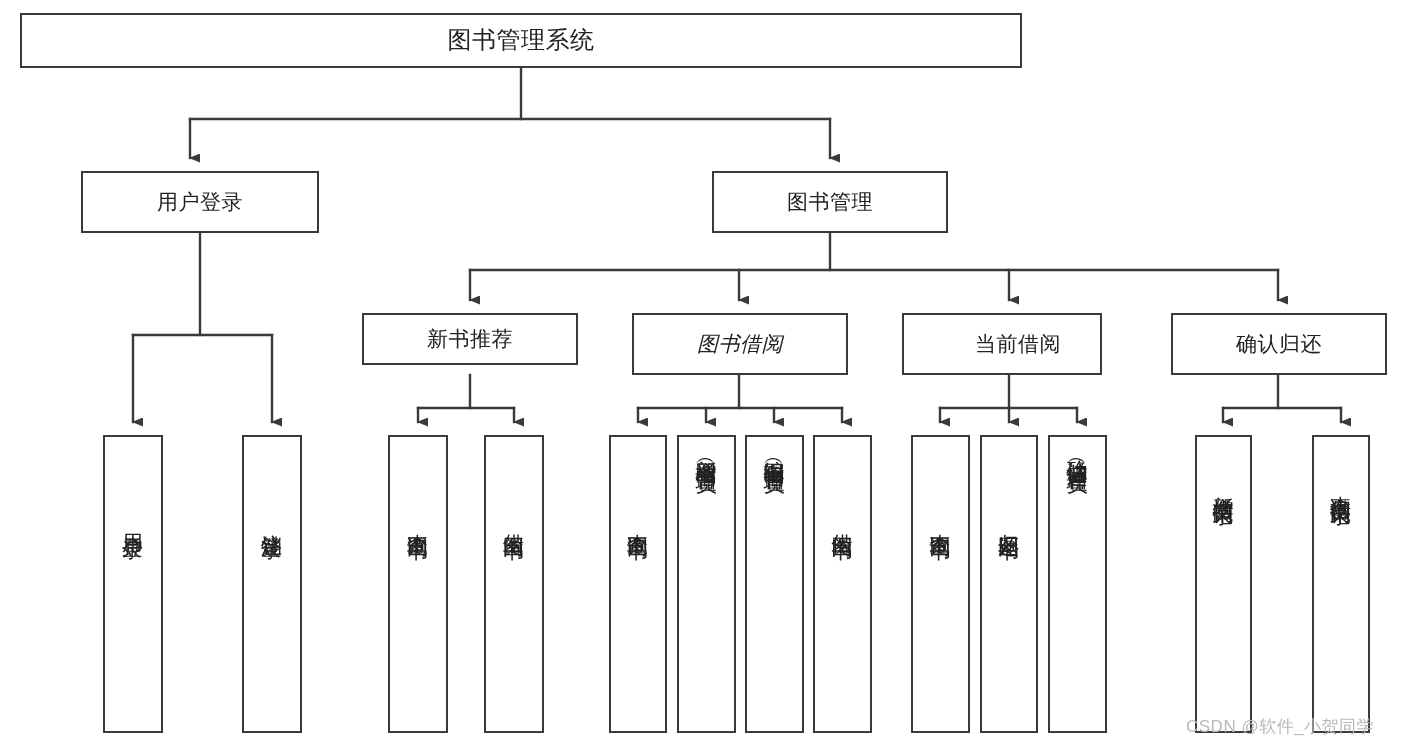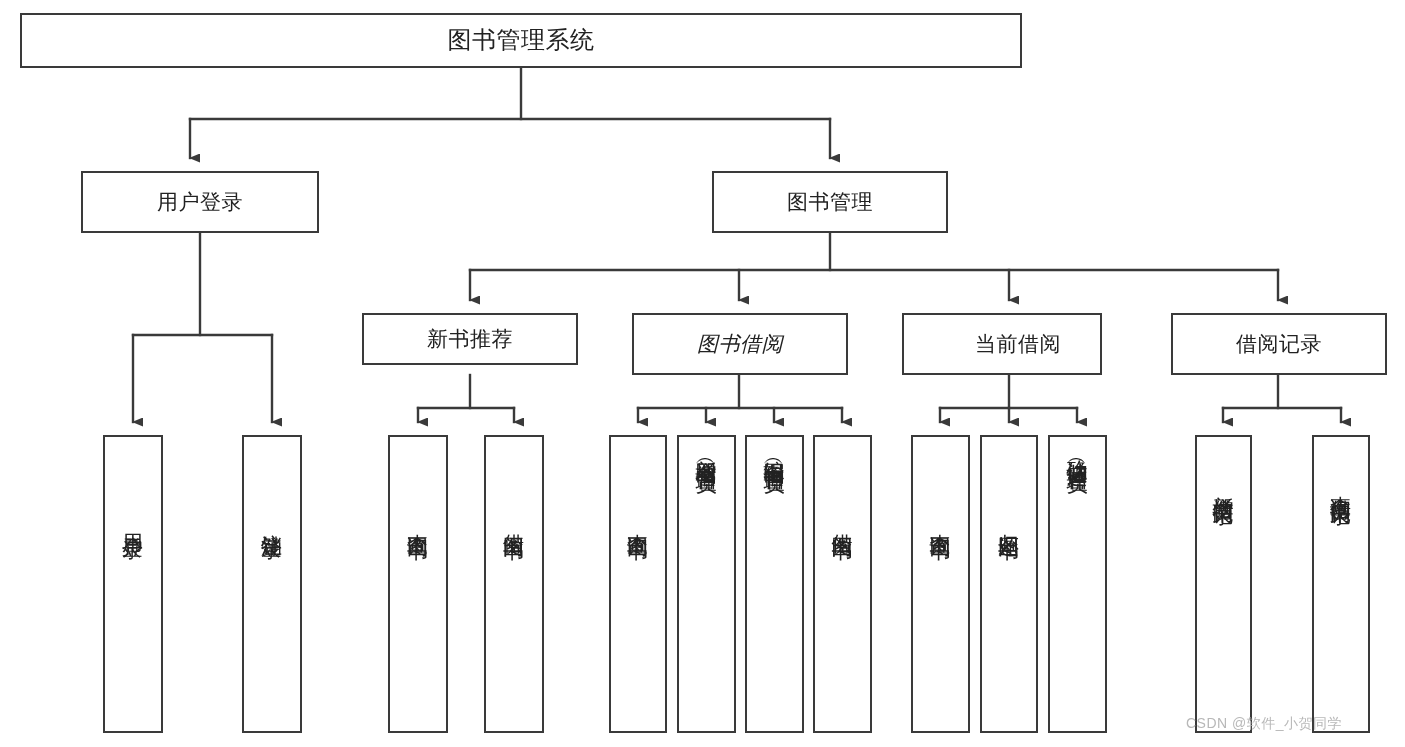--- a/index.html
+++ b/index.html
@@ -59,21 +59,21 @@
     letter-spacing: 2px;
     line-height: 1.0;
   }
   .node.root .node-label {
     font-size: 24px;
   }
   #watermark {
     position: absolute;
     left: 1186px;
     top: 715px;
-    font-size: 14px;
+    font-size: 17px;
     color: #b8b8b8;
     white-space: nowrap;
     letter-spacing: 0.5px;
   }
 </style>
 </head>
 <body>
 
 <div id="diagram-root">
 
@@ -146,21 +146,21 @@
 
   <div class="node horiz" style="left:632px; top:313px; width:216px; height:62px;font-style:italic;">
     <span class="node-label">图书借阅</span>
   </div>
 
   <div class="node horiz" style="left:902px; top:313px; width:200px; height:62px;padding-left:32px;">
     <span class="node-label">当前借阅</span>
   </div>
 
   <div class="node horiz" style="left:1171px; top:313px; width:216px; height:62px;">
-    <span class="node-label">借阅记录</span>
+    <span class="node-label">确认归还</span>
   </div>
 
   <div class="node vert" style="left:103px; top:435px; width:60px; height:298px; padding-top:80px;">
     <span class="node-label">用户登录</span>
   </div>
 
   <div class="node vert" style="left:242px; top:435px; width:60px; height:298px; padding-top:80px;">
     <span class="node-label">注销登录</span>
   </div>
 

